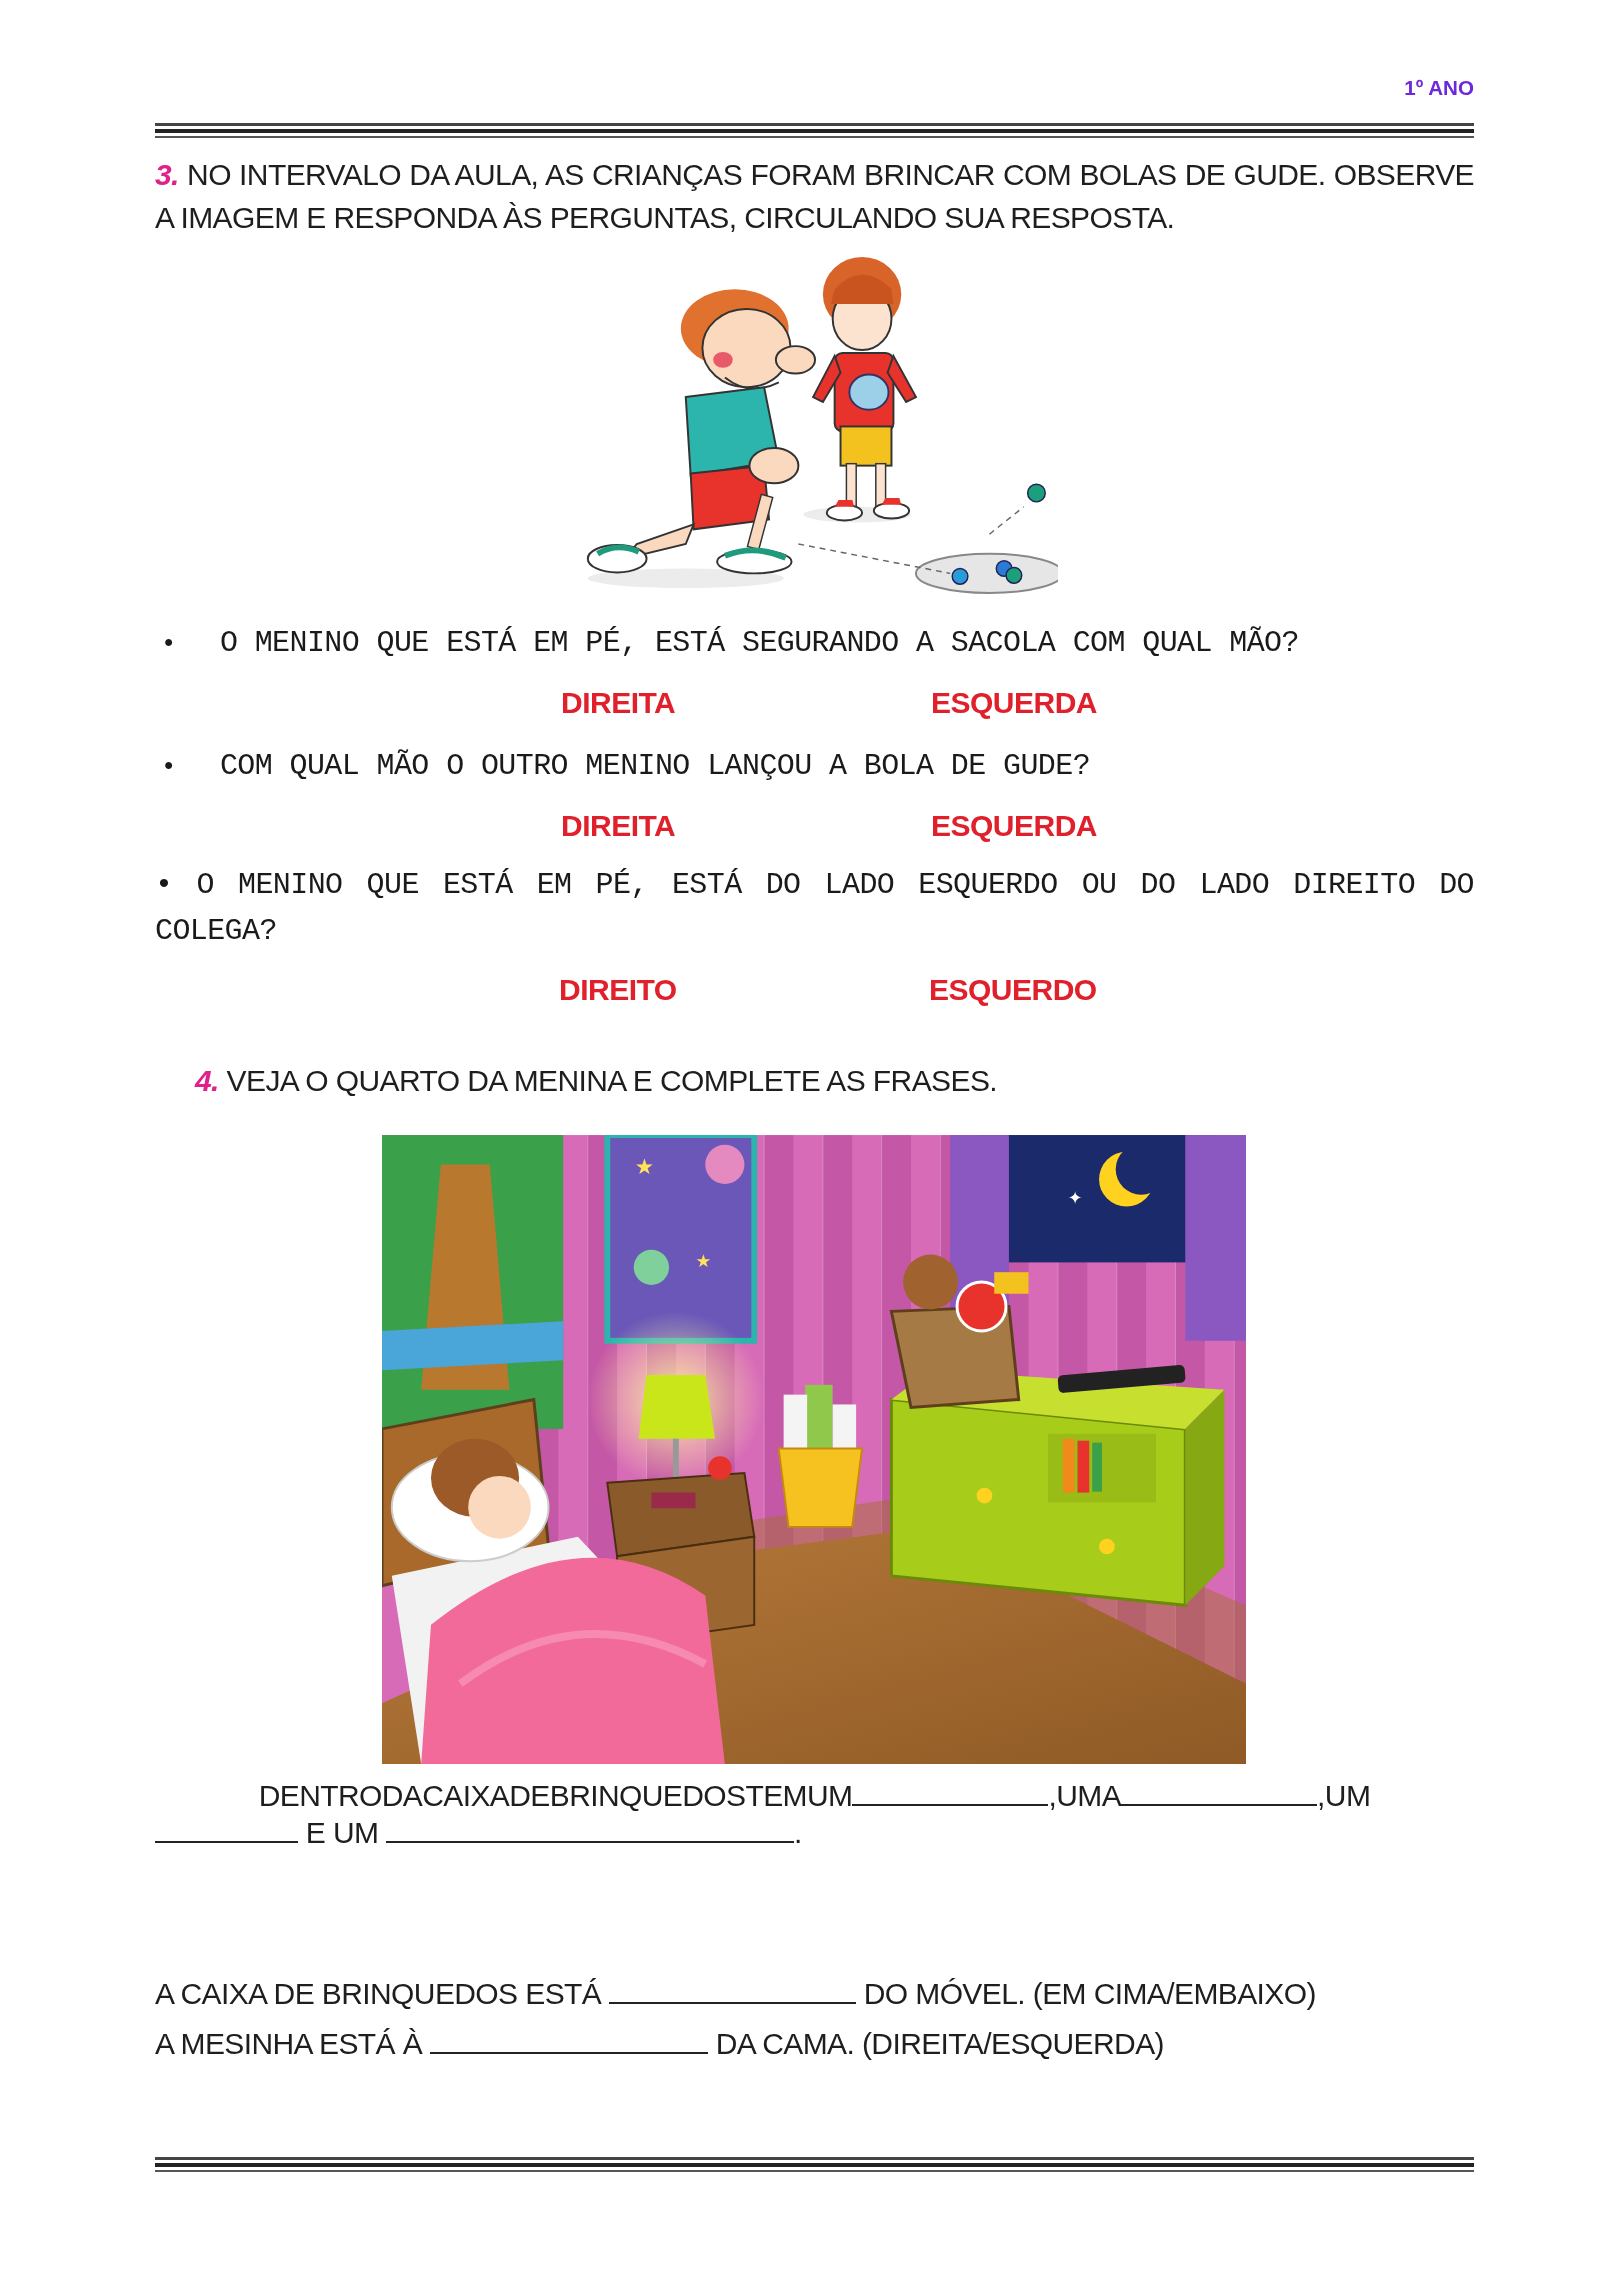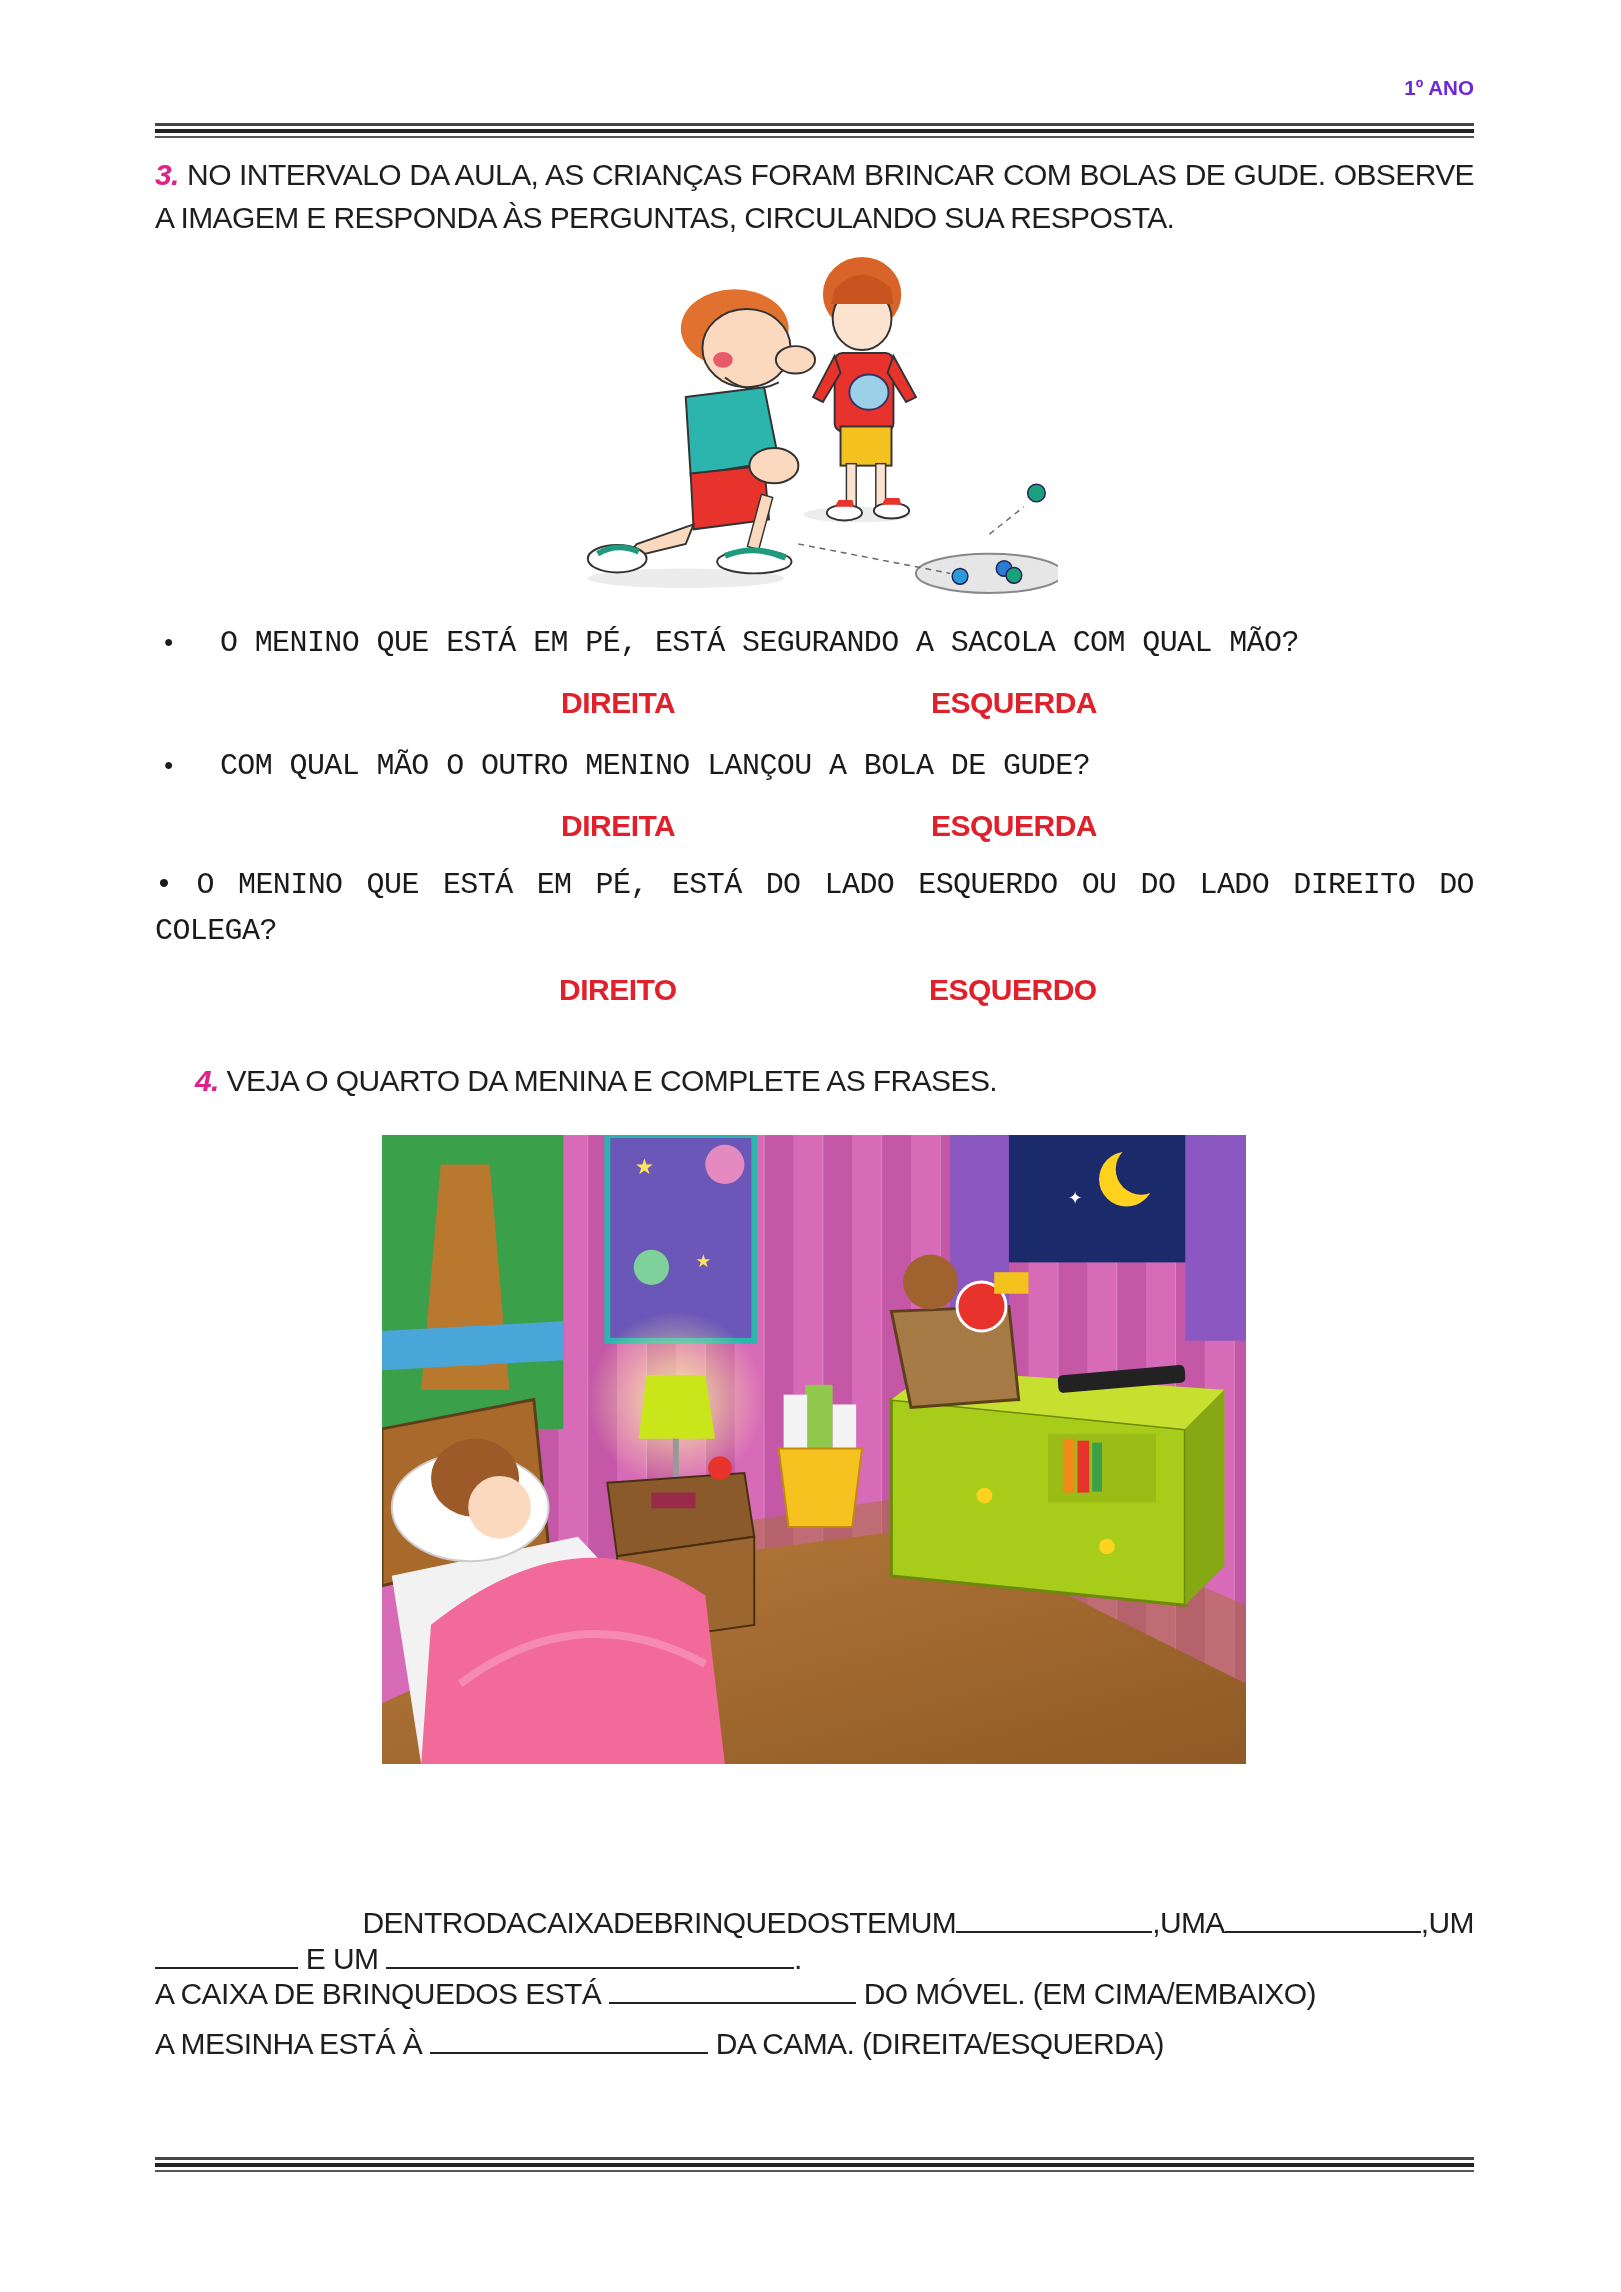--- a/index.html
+++ b/index.html
@@ -192,35 +192,35 @@
     <path d="M0 300 L155 270 L170 420 L0 460 Z" fill="#a8692a" stroke="#5e3f1c" stroke-width="3"></path>
     <path d="M10 450 L200 410 L340 560 L340 642 L40 642 Z" fill="#f2f2f2"></path>
     <ellipse cx="90" cy="380" rx="80" ry="55" fill="#ffffff" stroke="#ccc" stroke-width="2"></ellipse>
     <ellipse cx="95" cy="350" rx="45" ry="40" fill="#9c5a28"></ellipse>
     <circle cx="120" cy="380" r="32" fill="#fbd9bf"></circle>
     <path d="M50 500 Q200 380 330 470 L350 642 L40 642 Z" fill="#f26a9a"></path>
     <path d="M80 560 Q200 470 330 540" stroke="#f8a0c0" stroke-width="8" fill="none" opacity="0.6"></path>
   </svg>
 </div>
 
-<div class="abs fill" style="top:1904px; width:1319px; display:flex; justify-content:flex-end; align-items:baseline;">
+<div class="abs fill" style="top:1777px; width:1319px; display:flex; justify-content:center; align-items:baseline;">
   <span>DENTRO</span>
   <span>DA</span>
   <span>CAIXA</span>
   <span>DE</span>
   <span>BRINQUEDOS</span>
   <span>TEM</span>
   <span>UM</span>
   <span><span class="blank" style="width:196px;"></span><span>,</span></span>
   <span>UMA</span>
   <span><span class="blank" style="width:196px;"></span><span>,</span></span>
   <span>UM</span>
 </div>
 
-<div class="abs fill" style="top:1940px;">
+<div class="abs fill" style="top:1814px;">
   <span class="blank" style="width:143px;"></span>
   <span>E UM</span>
   <span class="blank" style="width:408px;"></span><span>.</span>
 </div>
 
 <div class="abs fill" style="top:1950px;margin-top:25px;">
   <span>A CAIXA DE BRINQUEDOS ESTÁ</span>
   <span class="blank" style="width:247px;"></span>
   <span>DO MÓVEL. (EM CIMA/EMBAIXO)</span>
 </div>

